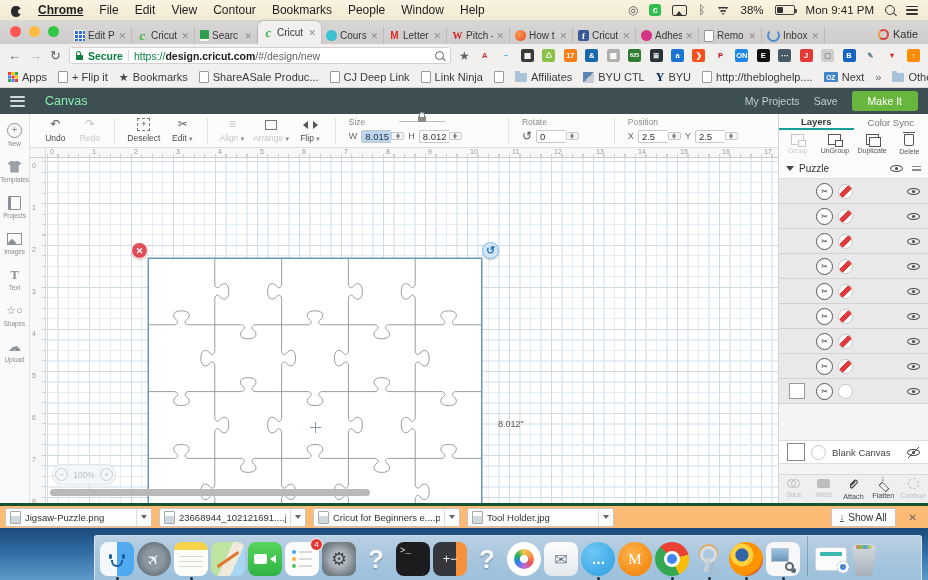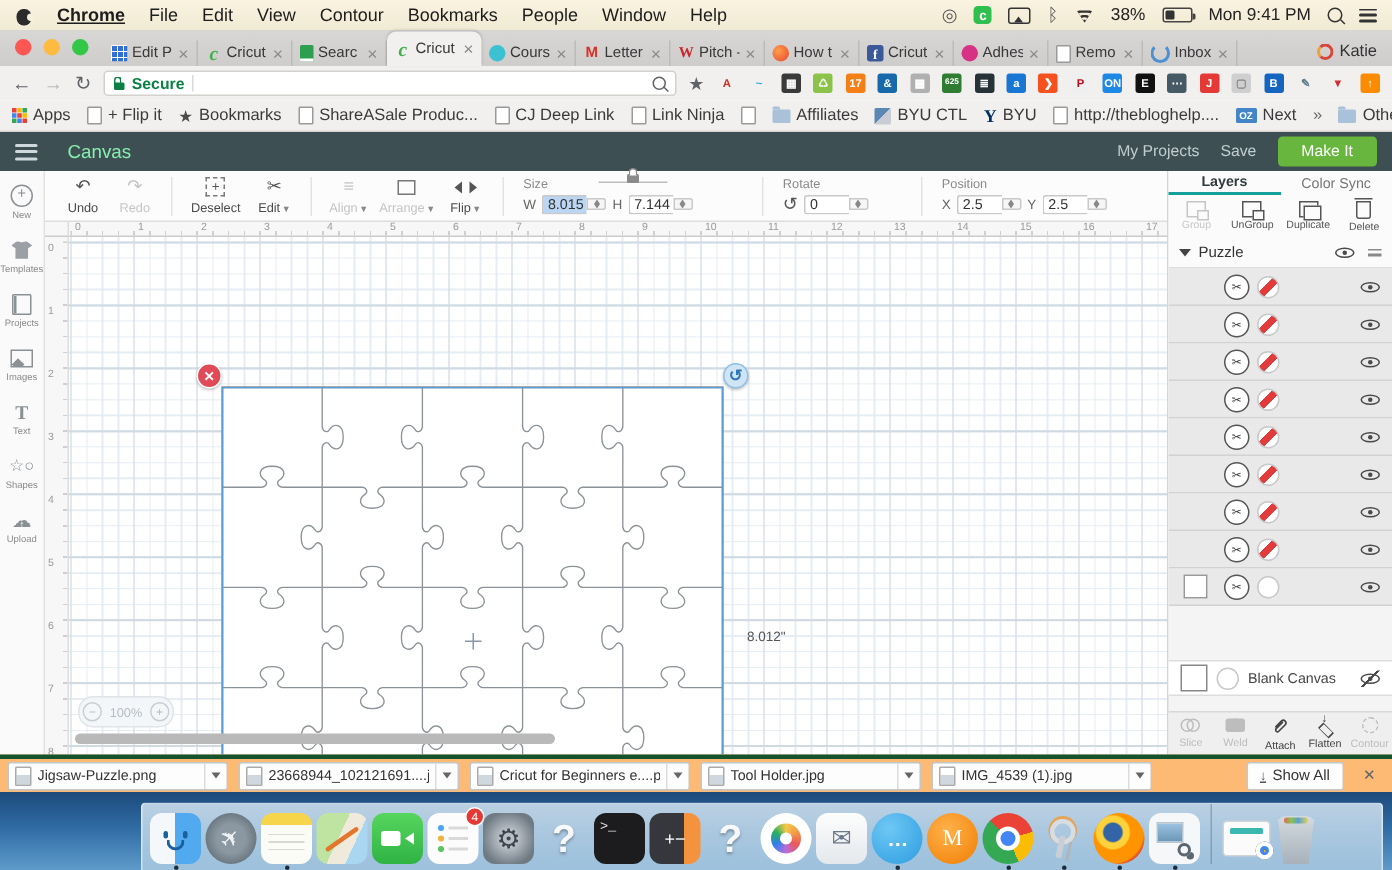--- a/index.html
+++ b/index.html
@@ -390,20 +390,21 @@
   </div>
 
   <div id="addrbar" class="abs">
     <span class="nav-arrow">←</span>
     <span class="nav-arrow disabled">→</span>
     <span class="nav-arrow">↻</span>
     <div id="omnibox">
       <span class="sec-lock"></span>
       <span class="secure">Secure</span>
       <span class="odiv"></span>
+      <span class="url"><span class="proto">https://</span><span class="host">design.cricut.com</span><span class="path">/#/design/new</span></span>
       <span class="search-ico"></span>
     </div>
     <div id="extrow">
       <span class="star">★</span>
     <span class="ext" style="background: transparent; color: rgb(204, 47, 38);">A</span>
         <span class="ext" style="background: transparent; color: rgb(41, 168, 223);">~</span>
         <span class="ext" style="background: rgb(58, 58, 58); color: rgb(255, 255, 255);">▦</span>
         <span class="ext" style="background: rgb(139, 195, 74); color: rgb(255, 255, 255);">♺</span>
         <span class="ext" style="background: rgb(245, 127, 23); color: rgb(255, 255, 255);">17</span>
         <span class="ext" style="background: rgb(23, 105, 170); color: rgb(255, 255, 255);">&amp;</span>
@@ -541,21 +542,21 @@
         <span class="fieldlbl">W</span>
         <span class="numfield">
           <span class="v hl">8.015</span>
           <span class="s">
               <i class="up"></i>
               <i class="dn"></i>
             </span>
         </span>
         <span class="fieldlbl">H</span>
         <span class="numfield">
-          <span class="v">7.144</span>
+          <span class="v">8.012</span>
           <span class="s">
               <i class="up"></i>
               <i class="dn"></i>
             </span>
         </span>
       </span>
     </div>
     <span class="tdiv"></span>
     <div class="tb-sec" style="width:84px">
       <span class="sec-lbl">Rotate</span>
@@ -833,26 +834,20 @@
           <span class="dl-name">Cricut for Beginners e....png</span>
           <span class="dl-sep"></span>
           <span class="dl-caret"></span>
         </span>
         <span class="dl-item">
           <span class="dl-fico"></span>
           <span class="dl-name">Tool Holder.jpg</span>
           <span class="dl-sep"></span>
           <span class="dl-caret"></span>
         </span>
-        <span class="dl-item">
-          <span class="dl-fico"></span>
-          <span class="dl-name">IMG_4539 (1).jpg</span>
-          <span class="dl-sep"></span>
-          <span class="dl-caret"></span>
-        </span>
       </span>
     <span id="dl-showall">
       <span class="dl-arrow">↓</span>
       <span>Show All</span>
     </span>
     <span id="dl-close">✕</span>
   </div>
 
   <div id="dock" class="abs">
     <div id="shelf"></div>

